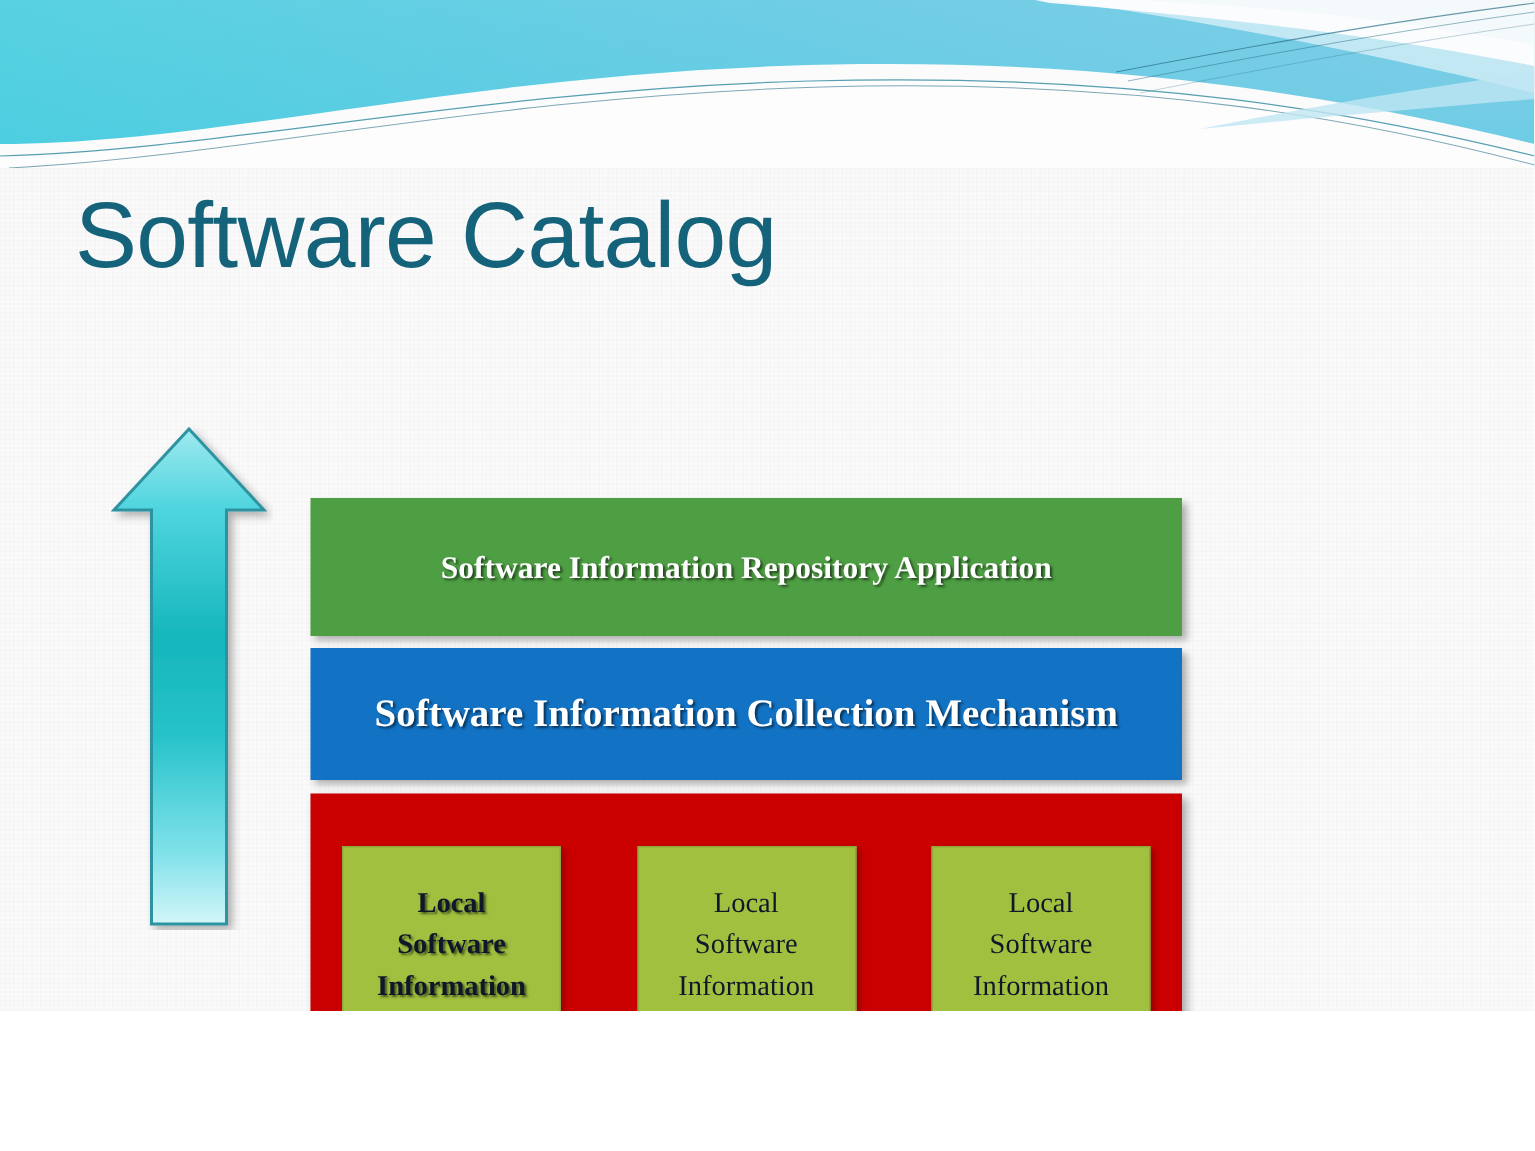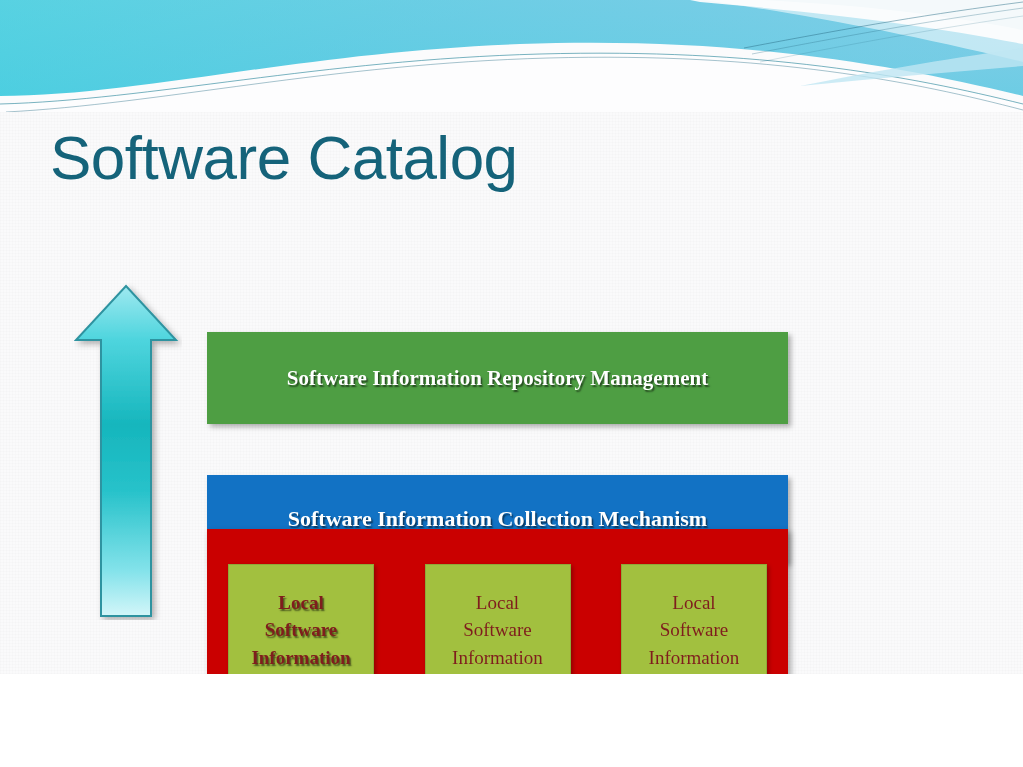--- a/index.html
+++ b/index.html
@@ -71,22 +71,21 @@
   #bar-repository {
     left:207px; top:332px;
     width:581px; height:92px;
     background:#4e9e43;
     font-size:21px;
   }
   #bar-collection {
     left:207px; top:432px;
     width:581px; height:88px;
     background:#1272c4;
-    font-size:22px;
-    margin-top:43px;
+    font-size:26px;
   }
 
   
   #red-panel {
     position:absolute;
     left:207px; top:529px;
     width:581px; height:202px;
     background:#ca0000;
     box-shadow:3px 3px 6px rgba(0,0,0,0.32);
   }
@@ -98,21 +97,21 @@
     justify-content:space-between;
   }
   .leaf {
     width:146px; height:132px;
     background:#a2c03f;
     border:1px solid #8ea93a;
     display:flex;
     flex-direction:column;
     align-items:center;
     justify-content:center;
-    color:#7f1d1d;
+    color:#0f172a;
     font-family:"Liberation Serif", serif;
     font-size:19px;
     line-height:1.45;
     text-align:center;
     box-shadow:2px 2px 4px rgba(0,0,0,0.28);
   }
   .leaf.bold {
     font-weight:bold;
     text-shadow:1.5px 1.5px 1.6px rgba(0,0,0,0.55);
   }
@@ -173,21 +172,21 @@
         </linearGradient>
         <filter id="arrow-shadow" x="-30%" y="-10%" width="170%" height="130%">
           <feDropShadow dx="3" dy="3" stdDeviation="3" flood-color="#000000" flood-opacity="0.30"></feDropShadow>
         </filter>
       </defs>
       <polygon points="52,4 102,58 77,58 77,334 27,334 27,58 2,58" fill="url(#arrow-grad)" stroke="#2f93a0" stroke-width="2" filter="url(#arrow-shadow)"></polygon>
     </svg>
   </div>
 
 
-  <div class="bar" id="bar-repository">Software Information Repository Management</div>
+  <div class="bar" id="bar-repository">Software Information Repository Application</div>
 
   <div class="bar" id="bar-collection">Software  Information Collection  Mechanism</div>
 
   <div id="red-panel">
     <div id="leaf-row">
 
       <div class="leaf bold">
         <span class="ln">Local</span>
         <span class="ln">Software</span>
         <span class="ln">Information</span>

